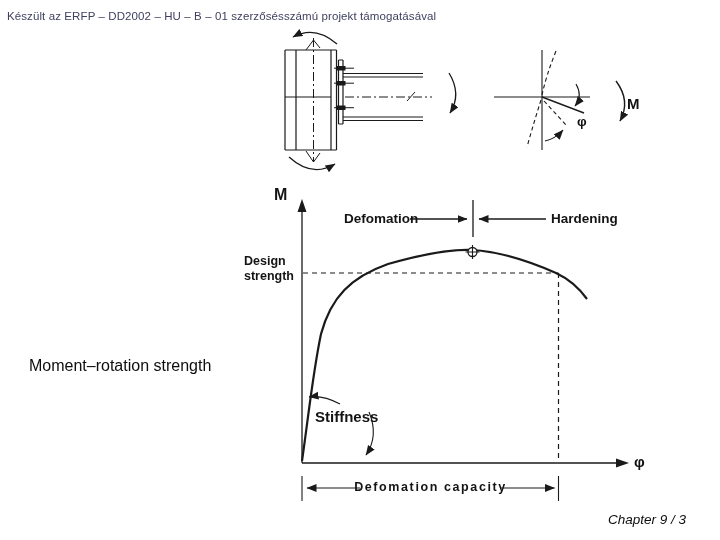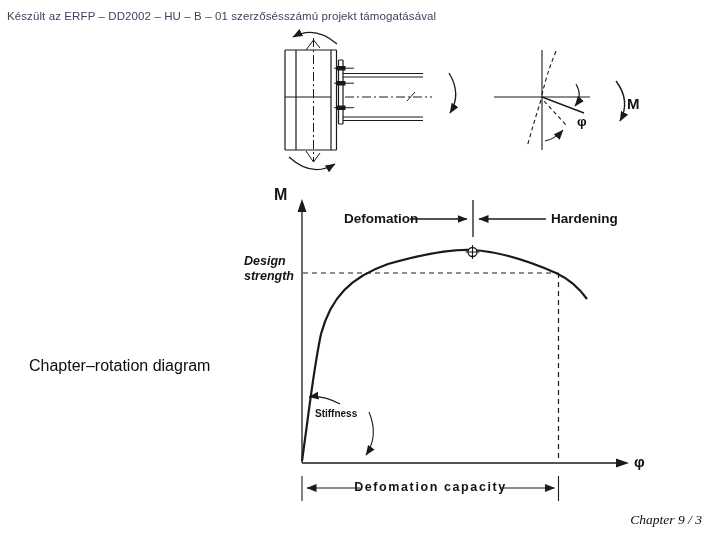--- a/index.html
+++ b/index.html
@@ -5,29 +5,29 @@
   html,body{margin:0;padding:0;background:#fff;}
   .slide{position:relative;width:720px;height:540px;background:#ffffff;overflow:hidden;
          font-family:"Liberation Sans","DejaVu Sans",sans-serif;color:#111;}
   .abs{position:absolute;white-space:nowrap;}
   .header-credit{left:7px;top:10px;font-size:11.5px;color:#3f3f5f;letter-spacing:.1px;}
   .lineart{position:absolute;left:0;top:0;width:720px;height:540px;pointer-events:none;}
   .lbl{font-weight:bold;color:#141414;}
   .m-axis-label{left:274px;top:186px;font-size:16px;}
   .hardening{left:344px;top:211px;font-size:13.5px;}
   .softening{left:551px;top:211px;font-size:13.5px;}
-  .design-strength{left:244px;top:254px;font-size:12.5px;line-height:15px;white-space:pre-line;font-style:italic;}
-  .stiffness{left:315px;top:408px;font-size:10px;}
+  .design-strength{left:244px;top:254px;font-size:12.5px;line-height:15px;white-space:pre-line;}
+  .stiffness{left:315px;top:408px;font-size:15px;}
   .defcap{left:302px;top:480px;width:257px;text-align:center;font-size:12.5px;letter-spacing:1.6px;}
   .phi-axis-label{left:634px;top:453px;font-size:15px;font-weight:bold;}
   .sketch-m{left:627px;top:95px;font-size:15px;font-weight:bold;}
   .sketch-phi{left:577px;top:114px;font-size:13.5px;font-weight:bold;}
   .caption{left:29px;top:355px;font-size:16px;line-height:22px;color:#0d0d0d;}
   .caption .it{font-style:italic;}
-  .chapter{right:18px;top:512px;font-size:13.5px;font-style:italic;color:#0d0d0d;font-family:Liberation Serif, serif;}
+  .chapter{right:34px;top:512px;font-size:13.5px;font-style:italic;color:#0d0d0d;}
 </style>
 </head>
 <body>
 
 <div class="slide">
 
   <div class="abs header-credit">Készült az ERFP – DD2002 – HU – B – 01 szerzősésszámú projekt támogatásával</div>
 
   <svg class="lineart" viewBox="0 0 720 540" xmlns="http://www.w3.org/2000/svg">
     <defs>
@@ -97,18 +97,18 @@
   <div class="abs lbl design-strength">Design
 strength</div>
   <div class="abs lbl stiffness">Stiffness</div>
   <div class="abs lbl defcap">Defomation  capacity</div>
   <div class="abs phi-axis-label">φ</div>
 
   <div class="abs sketch-m">M</div>
   <div class="abs sketch-phi">φ</div>
 
   <div class="abs caption">
-    <div>Chapter–rotation diagram</div>
+    <div>Moment–rotation strength</div>
   </div>
 
   <div class="abs chapter">Chapter 9 / 3</div>
 
 </div>
 
 </body></html>

